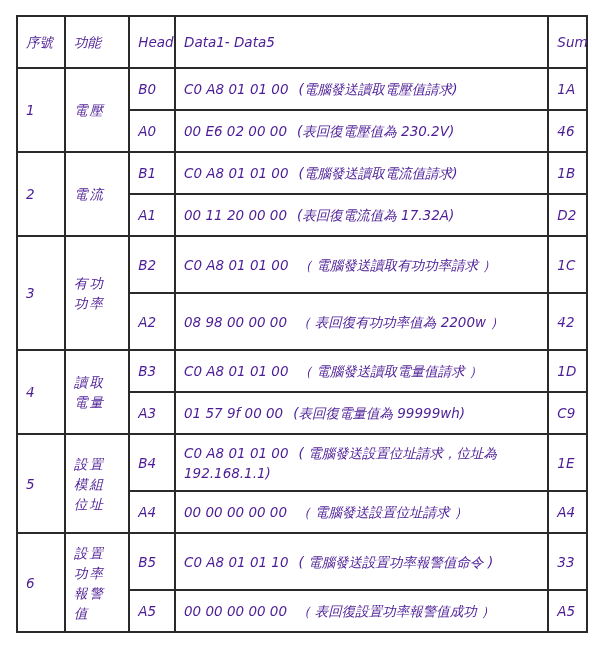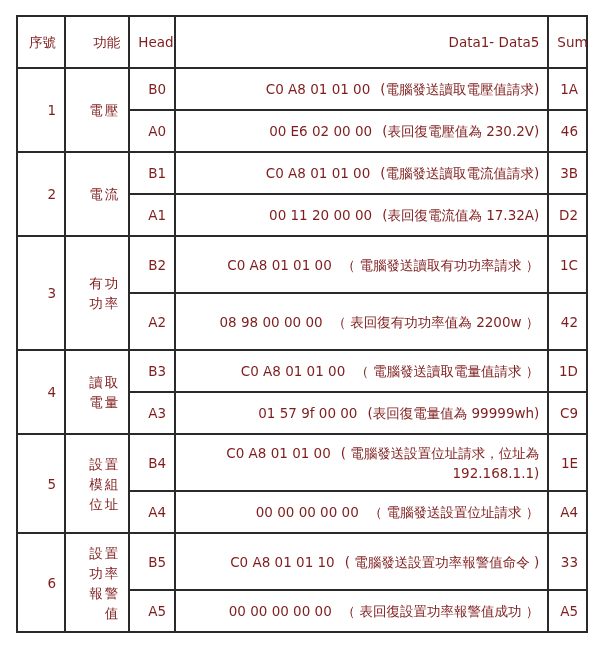--- a/index.html
+++ b/index.html
@@ -8,24 +8,25 @@
     table.proto {
       position: absolute; left: 16px; top: 15px;
       border-collapse: collapse; table-layout: fixed;
       width: 572px;
     }
     table.proto td, table.proto th {
       border: 2px solid #2a2a2a;
       font-weight: normal;
       font-size: 13.5px;
       line-height: 20px;
-      text-align: right;
+      text-align: left;
       vertical-align: middle;
       padding: 0 8px;
-      color: #7f1d1d;
+      color: #4c1d95;
+      font-style: italic;
     }
     table.proto th { height: 50px; }
     tr.r1 td { height: 40px; margin-left: 25px; }
     tr.r2 td { height: 55px; margin-left: 16px; }
     .c-no { width: 41px; }
     .c-fn { width: 55px; }
     .c-hd { width: 39px; }
     .c-dt { width: 319px; }
     .c-sm { width: 33px; }
     td.fn { line-height: 28px; letter-spacing: 2px; }
@@ -65,21 +66,21 @@
       <td>A0</td>
       <td class="dt"><span>00 E6 02 00 00</span><span class="note">(表回復電壓值為 230.2V)</span></td>
       <td>46</td>
     </tr>
 
     <tr class="r1">
       <td rowspan="2">2</td>
       <td rowspan="2" class="fn">電流</td>
       <td>B1</td>
       <td class="dt"><span>C0 A8 01 01 00</span><span class="note">(電腦發送讀取電流值請求)</span></td>
-      <td>3B</td>
+      <td>1B</td>
     </tr>
     <tr class="r1">
       <td>A1</td>
       <td class="dt"><span>00 11 20 00 00</span><span class="note">(表回復電流值為 17.32A)</span></td>
       <td>D2</td>
     </tr>
 
     <tr class="r2">
       <td rowspan="2">3</td>
       <td rowspan="2" class="fn">有功功率</td>

